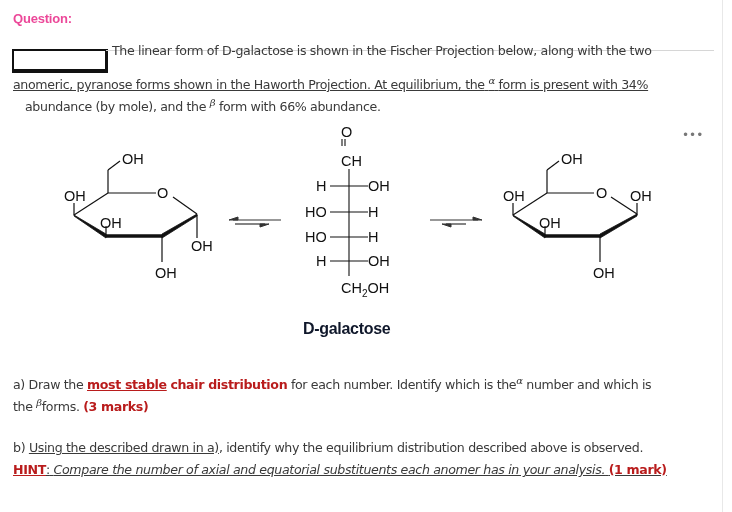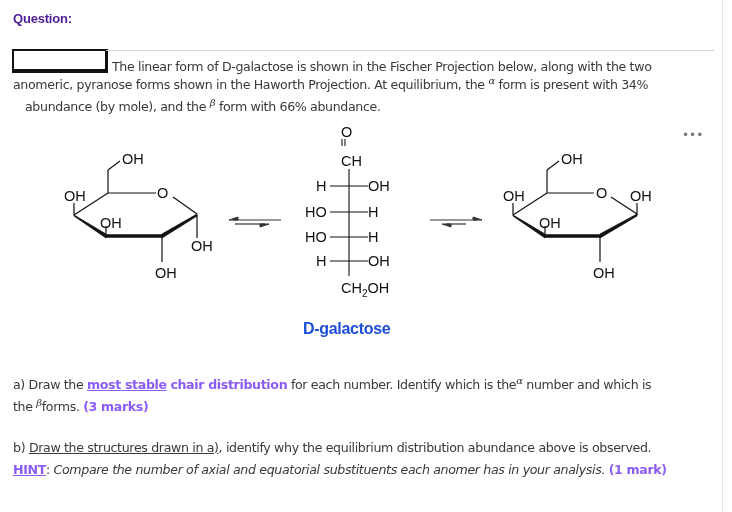--- a/index.html
+++ b/index.html
@@ -5,21 +5,21 @@
   html, body { margin: 0; padding: 0; }
   body {
     width: 732px; height: 512px; overflow: hidden;
     background: #ffffff; position: relative;
     font-family: "Liberation Sans", sans-serif;
     color: #333333;
   }
   .abs { position: absolute; }
   .q-header {
     left: 13px; top: 11px;
-    font-size: 13px; font-weight: bold; color: #4c1d95;
+    font-size: 13px; font-weight: bold; color: #ec4899;
     font-family: "Liberation Sans", sans-serif;
     letter-spacing: -0.2px;
   }
   .answer-box {
     left: 12px; top: 49px; width: 91px; height: 18px;
     border-top: 2px solid #111111; border-left: 2px solid #111111;
     border-right: 3px solid #111111; border-bottom: 4px solid #111111;
     background: #ffffff; box-sizing: content-box;
   }
   .rule {
@@ -30,47 +30,47 @@
   }
   .para {
     font-family: "DejaVu Sans", sans-serif;
     font-size: 12.6px; color: #3a3a3a; line-height: 21px;
     letter-spacing: -0.35px; white-space: nowrap;
   }
   .greek {
     font-family: "DejaVu Serif", serif; font-style: italic;
     font-size: 10px; vertical-align: 5px; color: #333;
   }
-  b { color: #8b5cf6; }
+  b { color: #b91c1c; }
   .u { text-decoration: underline; }
   .hint-it { font-style: italic; }
   .dots {
     left: 682px; top: 128px; font-size: 12px; color: #777; letter-spacing: 0px;
     cursor: pointer; font-family: "DejaVu Sans", sans-serif;
   }
   svg text {
     font-family: "Liberation Sans", sans-serif;
     fill: #111111;
   }
   .caption {
-    left: 303px; top: 320px; font-size: 16px; font-weight: bold; color: #1d4ed8;
+    left: 303px; top: 320px; font-size: 16px; font-weight: bold; color: #0f172a;
     letter-spacing: -0.3px;
   }
 </style>
 </head>
 <body>
 
 <div class="abs q-header">Question:</div>
 
 <div class="abs answer-box"></div>
 <div class="abs rule"></div>
 <div class="abs right-rule"></div>
 
-<div class="abs para" style="left:112px; top:56px;">The linear form of D-galactose is shown in the Fischer Projection below, along with the two</div>
-<div class="abs para" style="left:13px; top:70px;">
+<div class="abs para" style="left:112px; top:40px;">The linear form of D-galactose is shown in the Fischer Projection below, along with the two</div>
+<div class="abs para" style="left:13px; top:70px;text-decoration:underline;">
   <span>anomeric, pyranose forms shown in the Haworth Projection. At equilibrium, the</span>
   <span class="greek">α</span>
   <span>form is present with 34%</span>
 </div>
 <div class="abs para" style="left:25px; top:92px;">
   <span>abundance (by mole), and the</span>
   <span class="greek">β</span>
   <span>form with 66% abundance.</span>
 </div>
 
@@ -169,19 +169,19 @@
   <span>number and which is</span>
 </div>
 <div class="abs para" style="left:13px; top:392px;">
   <span>the</span>
   <span class="greek">β</span><span>forms.</span>
   <b>(3 marks)</b>
 </div>
 
 <div class="abs para" style="left:13px; top:437px;">
   <span>b)</span>
-  <span class="u">Draw the structures drawn in a)</span><span>, identify why the equilibrium distribution abundance above is observed.</span>
+  <span class="u">Using the described drawn in a)</span><span>, identify why the equilibrium distribution described above is observed.</span>
 </div>
-<div class="abs para" style="left:13px; top:459px;">
+<div class="abs para" style="left:13px; top:459px;text-decoration:underline;">
   <b class="u">HINT</b><span>:</span>
   <span class="hint-it">Compare the number of axial and equatorial substituents each anomer has in your analysis.</span>
   <b>(1 mark)</b>
 </div>
 
 </body></html>

